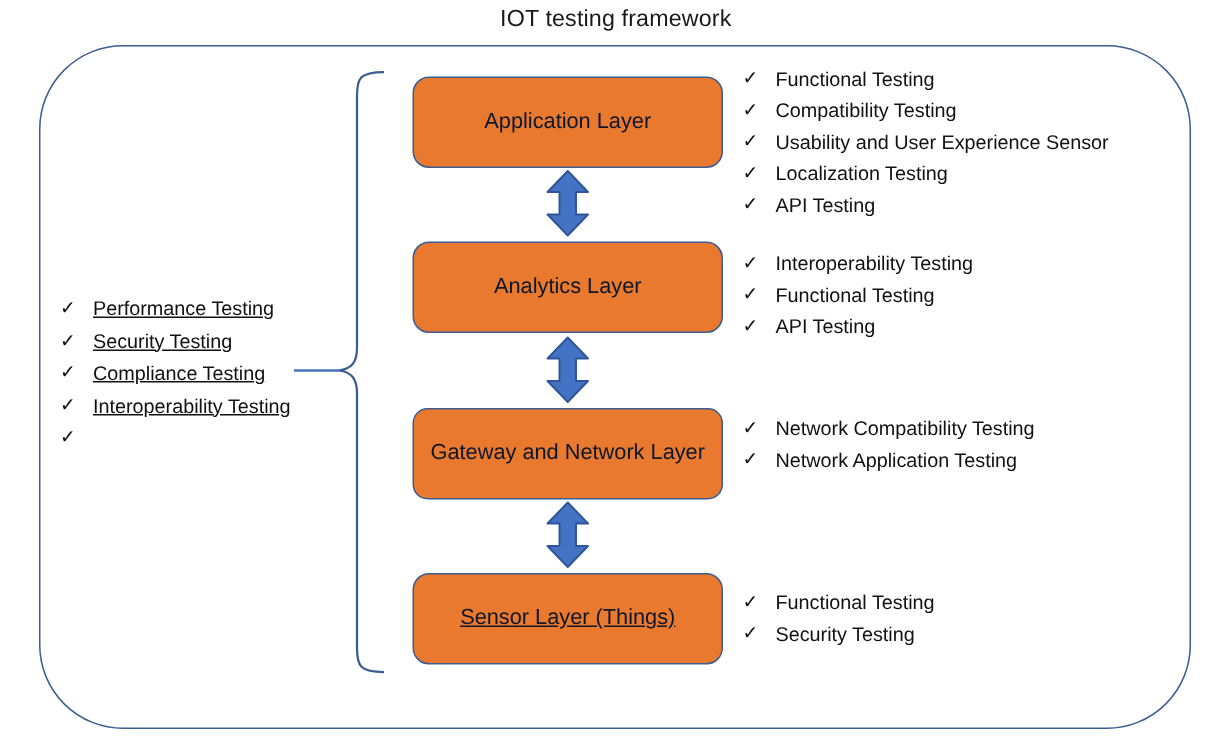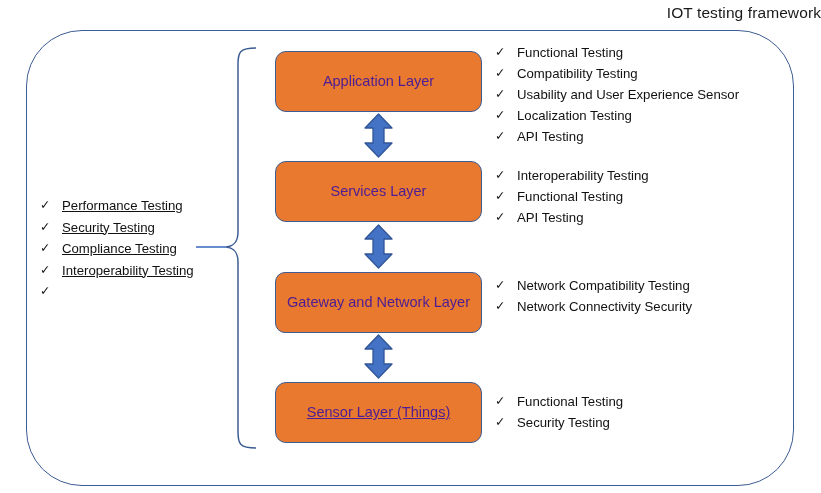--- a/index.html
+++ b/index.html
@@ -18,21 +18,21 @@
     background: #ffffff;
     overflow: hidden;
   }
 
   
   #diagram-title {
     position: absolute;
     left: 0;
     top: 4px;
     width: 821px;
-    text-align: right;
+    text-align: center;
     font-size: 15.5px;
     color: #1a1a1a;
     letter-spacing: 0.1px;
     white-space: nowrap;
   }
 
   
   #outer-frame {
     position: absolute;
     left: 26px;
@@ -50,21 +50,21 @@
     position: absolute;
     left: 275px;
     width: 207px;
     background: #e8792e;
     border: 1.6px solid #3c5c94;
     border-radius: 11px;
     box-sizing: border-box;
     display: flex;
     align-items: center;
     justify-content: center;
-    color: #4c1d95;
+    color: #0f172a;
     font-size: 14.5px;
     text-align: center;
     line-height: 1.28;
     padding: 0 8px;
   }
   #layer-box-0 { top: 51px;  height: 61px; }
   #layer-box-1 { top: 161px; height: 61px; }
   #layer-box-2 { top: 272px; height: 61px; border-radius: 10px; }
   #layer-box-3 { top: 382px; height: 61px; text-decoration: underline; }
 
@@ -155,21 +155,21 @@
                L 42 386
                C 42 398, 44 402, 60 402" fill="none" stroke="#3c5c94" stroke-width="1.5"></path>
       <path d="M 30 201 L 0 201" fill="none" stroke="#4472c4" stroke-width="1.6"></path>
     </svg>
   </div>
 
   <div class="layer-box" id="layer-box-0">
     <span>Application Layer</span>
   </div>
   <div class="layer-box" id="layer-box-1">
-    <span>Services Layer</span>
+    <span>Analytics Layer</span>
   </div>
   <div class="layer-box" id="layer-box-2">
     <span>Gateway and Network Layer</span>
   </div>
   <div class="layer-box" id="layer-box-3">
     <span>Sensor Layer (Things)</span>
   </div>
 
   <div class="arrow-connector" id="arrow-0">
     <svg width="31" height="45" viewBox="0 0 31 45" xmlns="http://www.w3.org/2000/svg">
@@ -225,21 +225,21 @@
     </div>
   </div>
 
   <div class="bullet-list" id="bullets-2">
     <div class="bullet-row">
       <span class="bullet-check">✓</span>
       <span class="bullet-text">Network Compatibility Testing</span>
     </div>
     <div class="bullet-row">
       <span class="bullet-check">✓</span>
-      <span class="bullet-text">Network Connectivity Security</span>
+      <span class="bullet-text">Network Application Testing</span>
     </div>
   </div>
 
   <div class="bullet-list" id="bullets-3">
     <div class="bullet-row">
       <span class="bullet-check">✓</span>
       <span class="bullet-text">Functional Testing</span>
     </div>
     <div class="bullet-row">
       <span class="bullet-check">✓</span>

